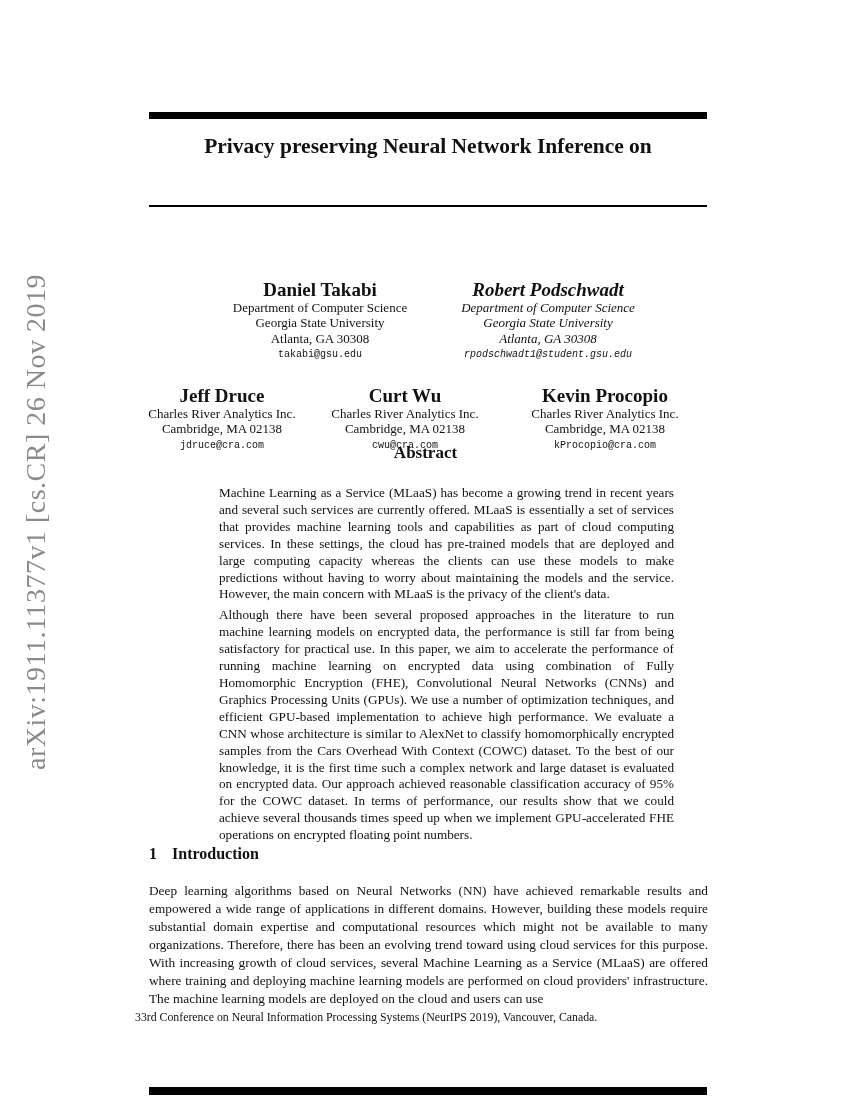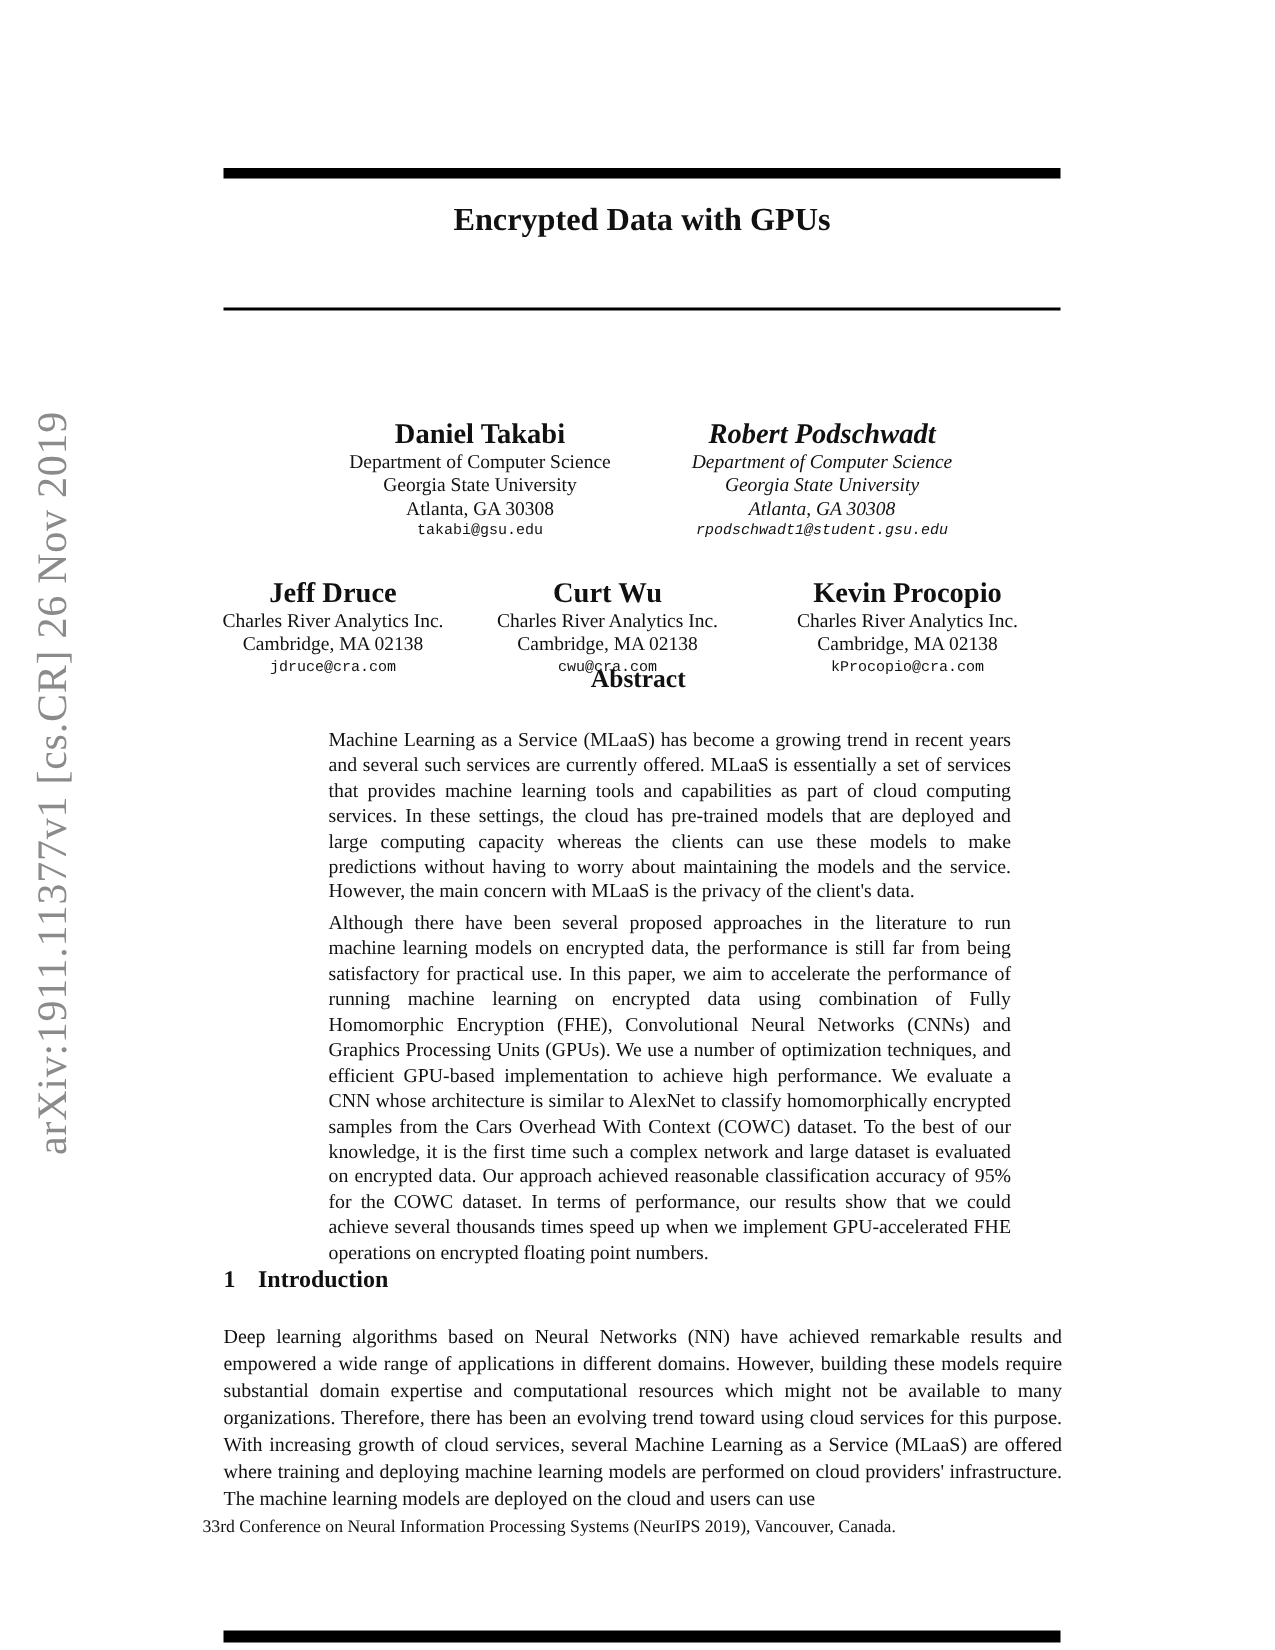--- a/index.html
+++ b/index.html
@@ -64,21 +64,21 @@
 </head>
 <body>
 
 <div class="page">
 
   <div class="watermark">arXiv:1911.11377v1  [cs.CR]  26 Nov 2019</div>
 
   <div class="rule rule-top"></div>
 
   <div class="paper-title">
-    <div>Encrypted Data with GPUs</div>
+    <div>Privacy preserving Neural Network Inference on</div>
   </div>
 
   <div class="rule rule-mid"></div>
 
   <div class="author-card row1" style="left:200px; width:240px;">
     <div class="author-name">Daniel Takabi</div>
     <div class="author-line">Department of Computer Science</div>
     <div class="author-line">Georgia State University</div>
     <div class="author-line">Atlanta, GA 30308</div>
     <div class="author-email">takabi@gsu.edu</div>

